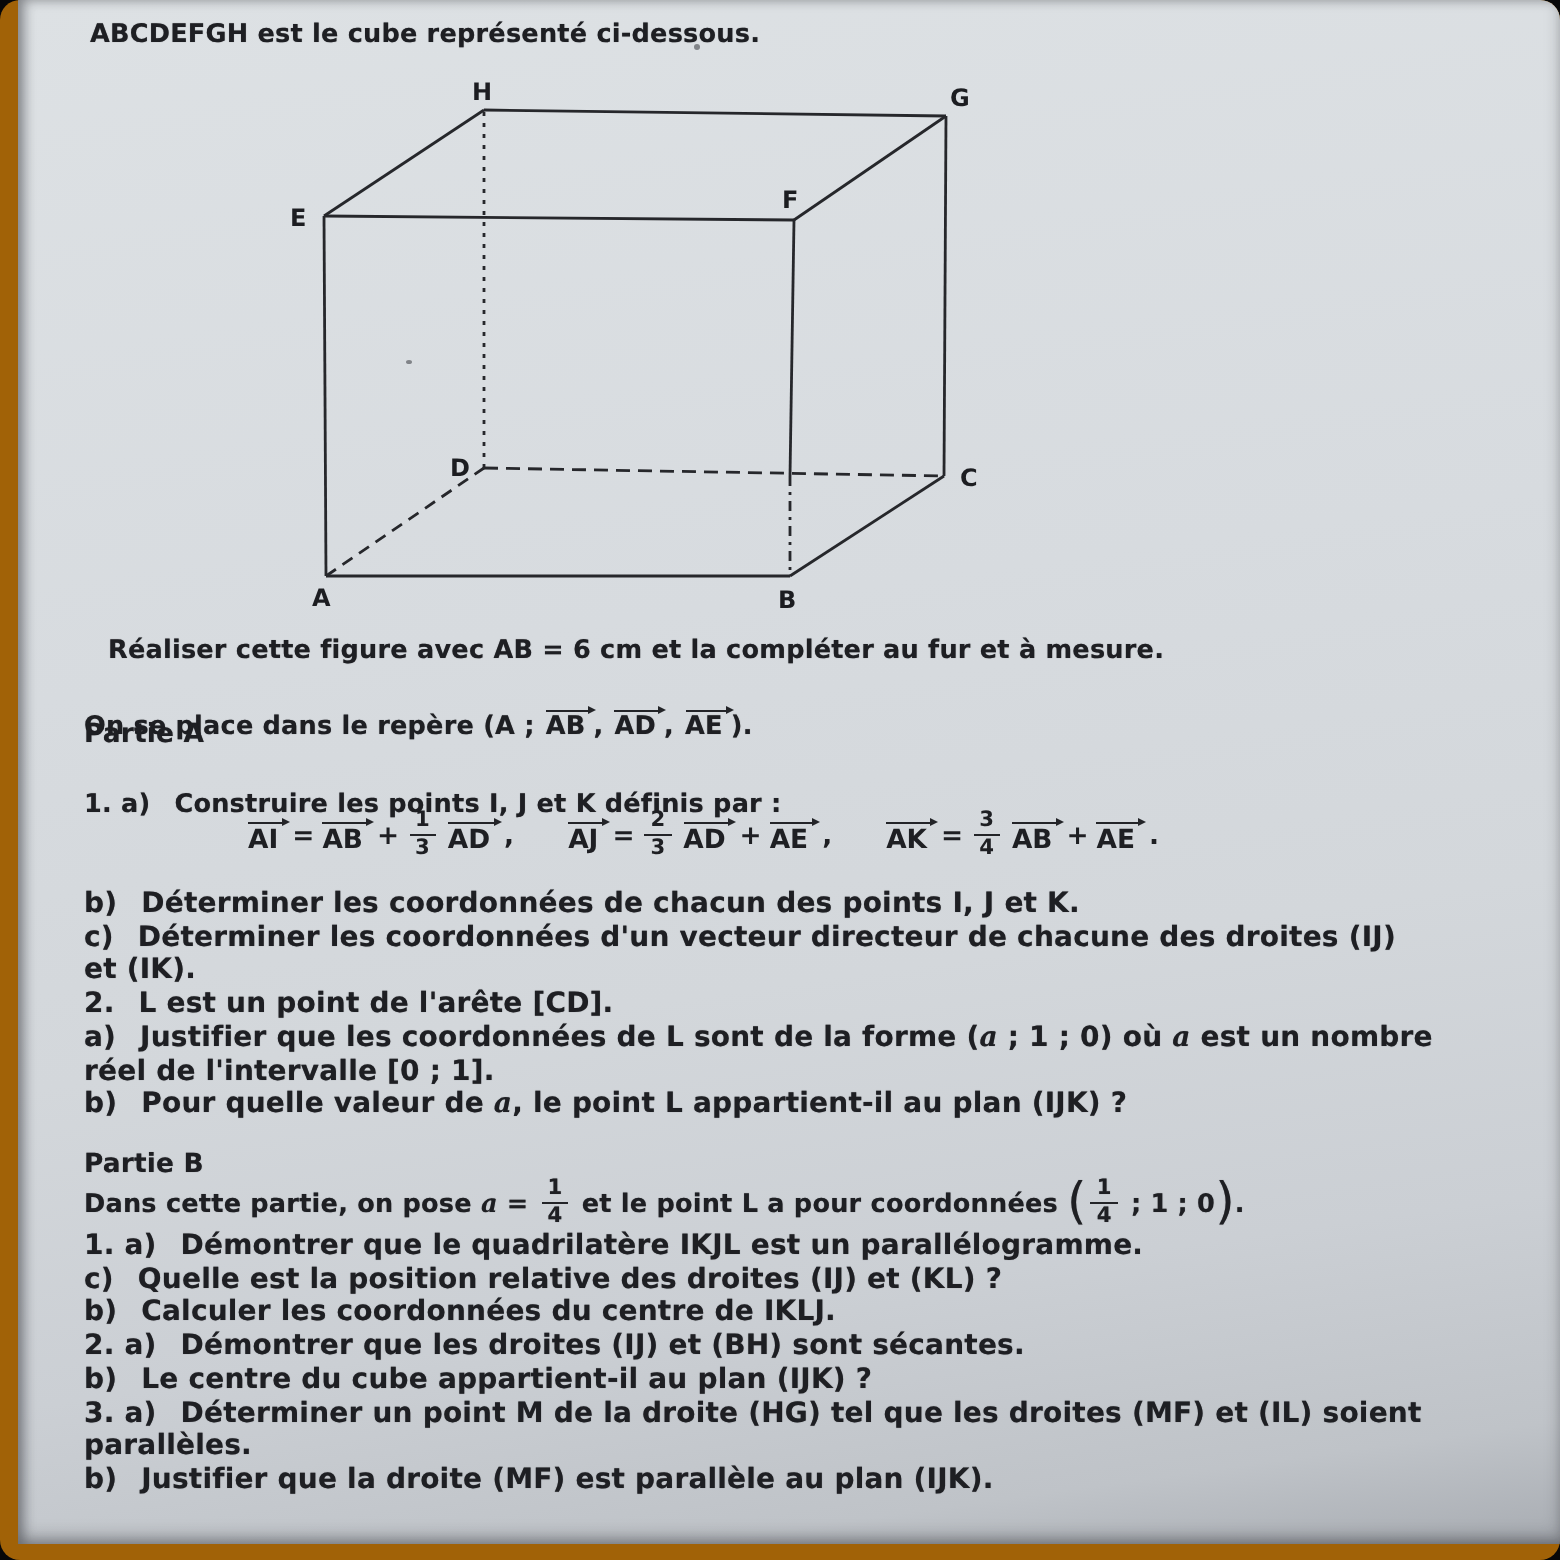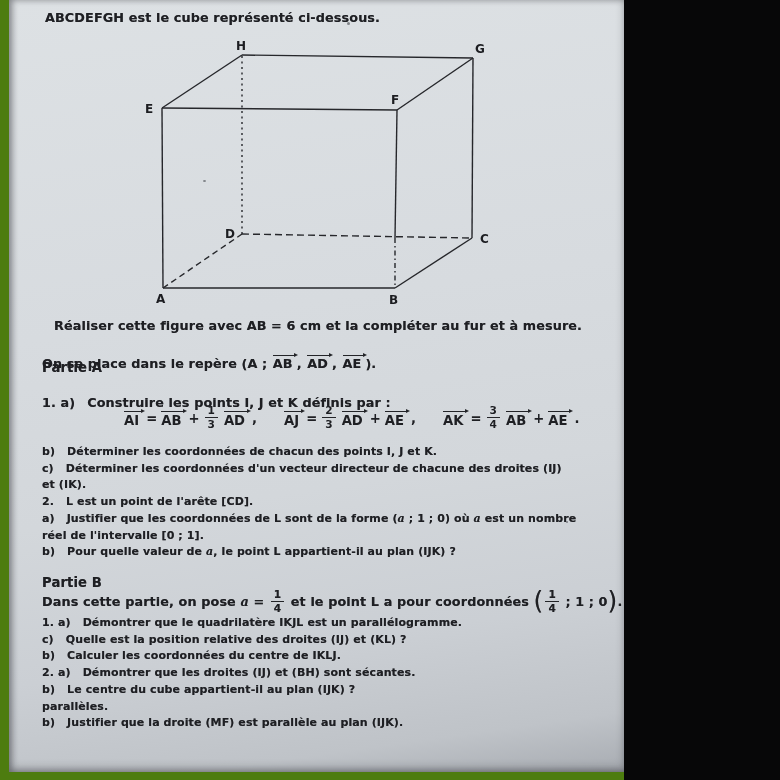--- a/index.html
+++ b/index.html
@@ -1,29 +1,30 @@
 <!DOCTYPE html>
 <html><head>
 <meta charset="utf-8">
 <style>
   html,body{margin:0;padding:0;background:#070708;}
   .stage{
-    position:relative;width:624px;height:780px;overflow:hidden;
-    background:#4d7c0f;
+    position:relative;width:780px;height:780px;overflow:hidden;
+    background:#a16207;
     font-family:"DejaVu Sans","Liberation Sans",sans-serif;
     color:#1e1f23;
+    border-radius:10px;
   }
   .paper{
     position:absolute;left:9px;top:0;right:0;bottom:8px;
     background:linear-gradient(172deg,#dde1e4 0%,#d7dbdf 40%,#d3d7db 62%,#cbcfd4 80%,#bfc3c8 93%,#a8acb2 100%);
     box-shadow:inset 3px 0 6px rgba(20,20,25,.35), inset 0 -4px 8px rgba(20,20,25,.25);
   }
   .line{position:absolute;white-space:nowrap;font-size:12.8px;font-weight:600;letter-spacing:.1px;
         text-shadow:0 0 .4px rgba(25,26,30,.55);}
-  .blk{position:absolute;white-space:nowrap;font-size:11px;font-weight:600;letter-spacing:.1px;
+  .blk{position:absolute;white-space:nowrap;font-size:14px;font-weight:600;letter-spacing:.1px;
        text-shadow:0 0 .4px rgba(25,26,30,.55);}
   .blk div{line-height:16.7px;}
   .heading{font-weight:800;font-size:13.2px;}
   .m{font-weight:700;margin-right:12px;}
   i.var{font-family:"DejaVu Serif","Liberation Serif",serif;font-style:italic;font-weight:600;}
   
   .vec{position:relative;display:inline-block;padding:4px 4px 0 1px;line-height:1;font-weight:700;}
   .vec::before{content:"";position:absolute;top:1px;left:1px;right:2px;height:0;border-top:1.3px solid #232428;}
   .vec::after{content:"";position:absolute;top:-1.3px;right:-1.5px;width:0;height:0;
               border-left:4px solid #232428;border-top:2.5px solid transparent;border-bottom:2.5px solid transparent;}
@@ -138,20 +139,21 @@
   <div class="line" style="left:42px;top:590px;">
     <span>Dans cette partie, on pose </span><i class="var">a</i><span> = </span><span class="frac"><span class="fn">1</span><span class="fd">4</span></span><span> et le point L a pour coordonnées </span><span class="bigp">(</span><span class="frac"><span class="fn">1</span><span class="fd">4</span></span><span> ; 1 ; 0</span><span class="bigp">)</span><span>.</span>
   </div>
 
   <div class="blk" style="left:42px;top:615px;">
     <div><span class="m">1. a)</span><span>Démontrer que le quadrilatère IKJL est un parallélogramme.</span></div>
     <div><span class="m">c)</span><span>Quelle est la position relative des droites (IJ) et (KL) ?</span></div>
     <div><span class="m">b)</span><span>Calculer les coordonnées du centre de IKLJ.</span></div>
     <div><span class="m">2. a)</span><span>Démontrer que les droites (IJ) et (BH) sont sécantes.</span></div>
     <div><span class="m">b)</span><span>Le centre du cube appartient-il au plan (IJK) ?</span></div>
+    <div><span class="m">3. a)</span><span>Déterminer un point M de la droite (HG) tel que les droites (MF) et (IL) soient</span></div>
     <div>parallèles.</div>
     <div><span class="m">b)</span><span>Justifier que la droite (MF) est parallèle au plan (IJK).</span></div>
   </div>
 
   <div class="speck" style="left:347px;top:22px;width:3px;height:3px;"></div>
   <div class="speck" style="left:203px;top:180px;width:3px;height:2px;"></div>
   <div class="speck" style="left:566px;top:521px;width:2px;height:2px;"></div>
 </div>
 
 </body></html>

